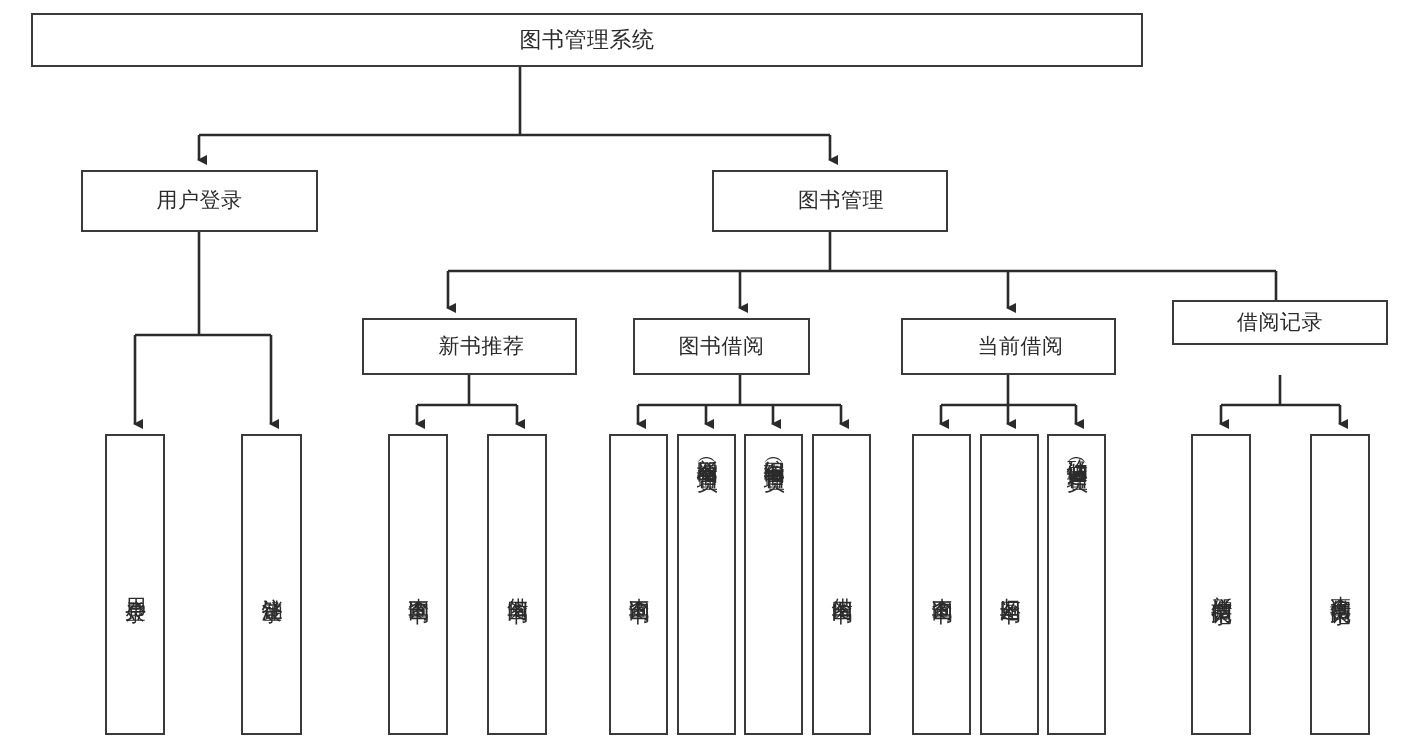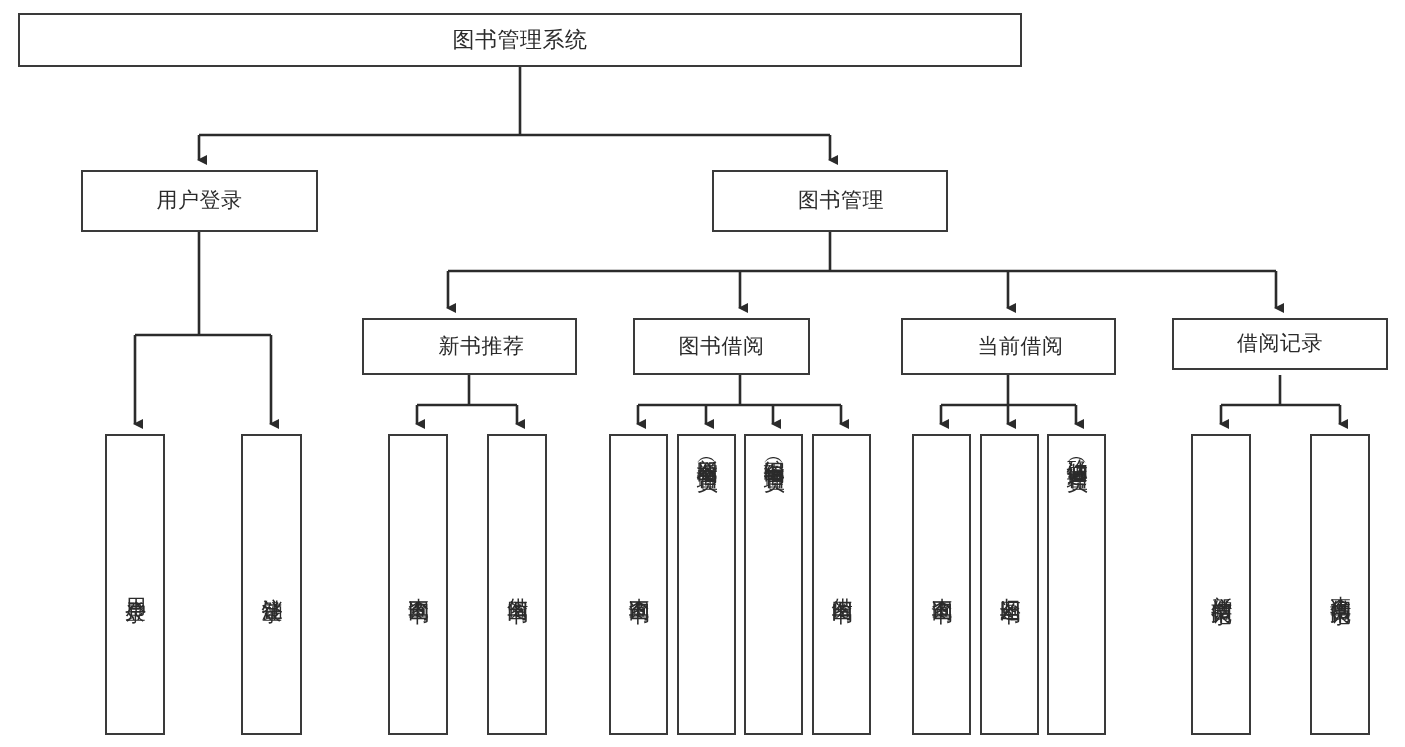--- a/index.html
+++ b/index.html
@@ -118,41 +118,41 @@
       <path d="M1008,405 L1008,424" marker-end="url(#arrow)"></path>
       <path d="M1076,405 L1076,424" marker-end="url(#arrow)"></path>
 
       <path d="M1280,375 L1280,405"></path>
       <path d="M1221,405 L1340,405"></path>
       <path d="M1221,405 L1221,424" marker-end="url(#arrow)"></path>
       <path d="M1340,405 L1340,424" marker-end="url(#arrow)"></path>
     </g>
   </svg>
 
-  <div class="node root" style="left:18px; top:13px; width:1004px; height:54px;">
+  <div class="node root" style="left:31px; top:13px; width:1112px; height:54px;">
     <span class="label">图书管理系统</span>
   </div>
 
   <div class="node" style="left:81px; top:170px; width:237px; height:62px;">
     <span class="label">用户登录</span>
   </div>
   <div class="node" style="left:712px; top:170px; width:236px; height:62px;padding-left:22px;">
     <span class="label">图书管理</span>
   </div>
 
   <div class="node" style="left:362px; top:318px; width:215px; height:57px;padding-left:24px;">
     <span class="label">新书推荐</span>
   </div>
   <div class="node" style="left:633px; top:318px; width:177px; height:57px;">
     <span class="label">图书借阅</span>
   </div>
   <div class="node" style="left:901px; top:318px; width:215px; height:57px;padding-left:24px;">
     <span class="label">当前借阅</span>
   </div>
-  <div class="node" style="left:1172px; top:318px; width:216px; height:52px;">
+  <div class="node" style="left:1172px; top:300px; width:216px; height:45px;">
     <span class="label">借阅记录</span>
   </div>
 
   <div class="node leaf mid" style="left:105px; top:434px; width:60px; height:301px;">
     <span class="label">用户登录</span>
   </div>
   <div class="node leaf mid" style="left:241px; top:434px; width:61px; height:301px;">
     <span class="label">注销登录</span>
   </div>
 

